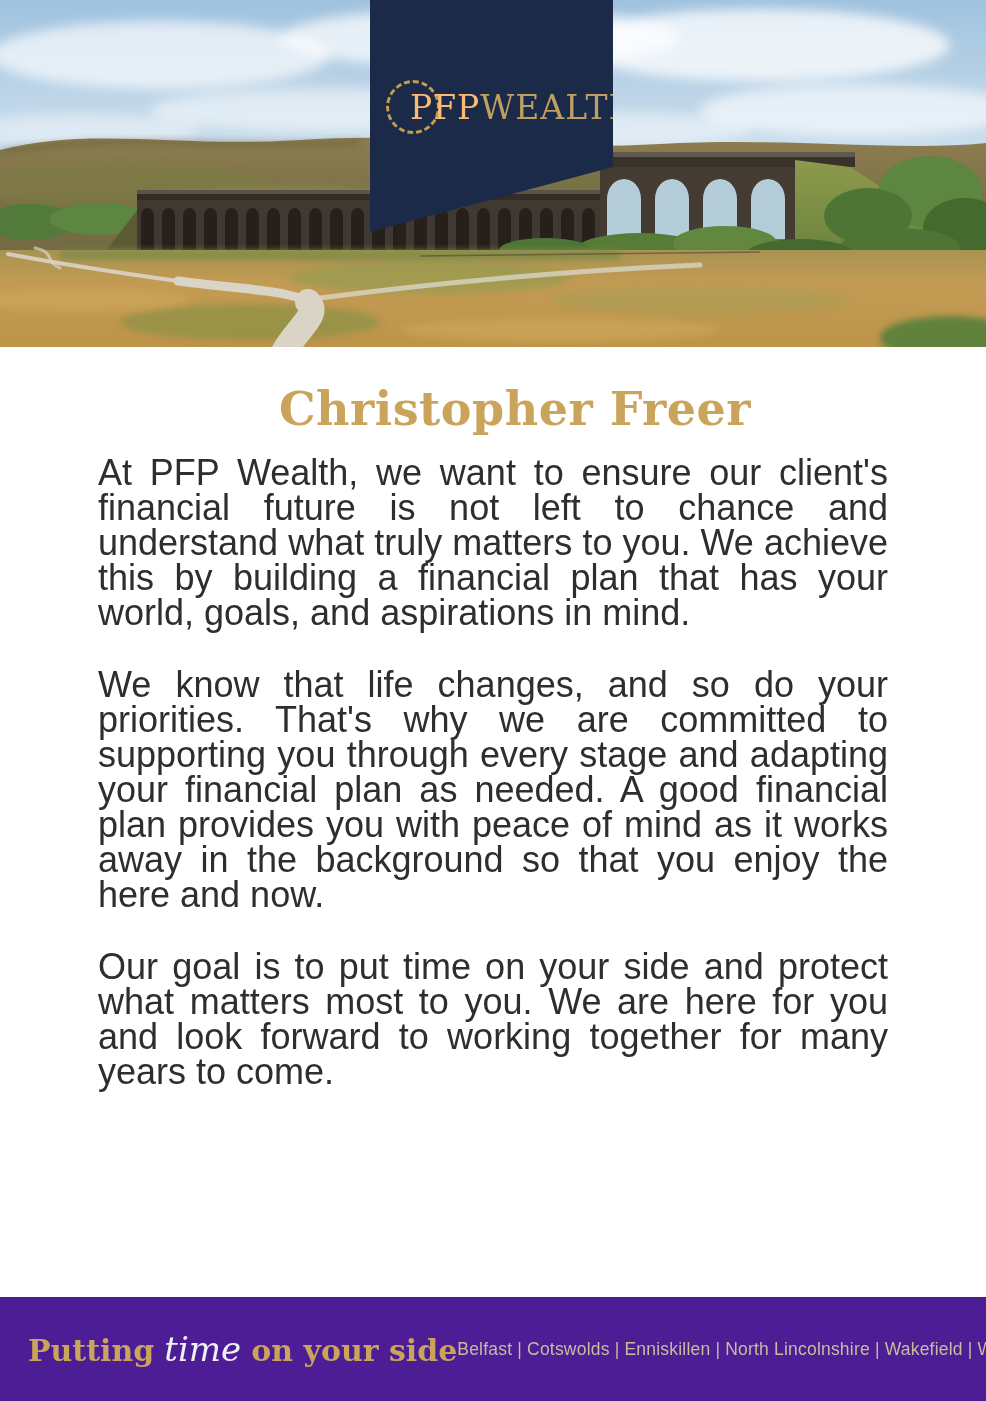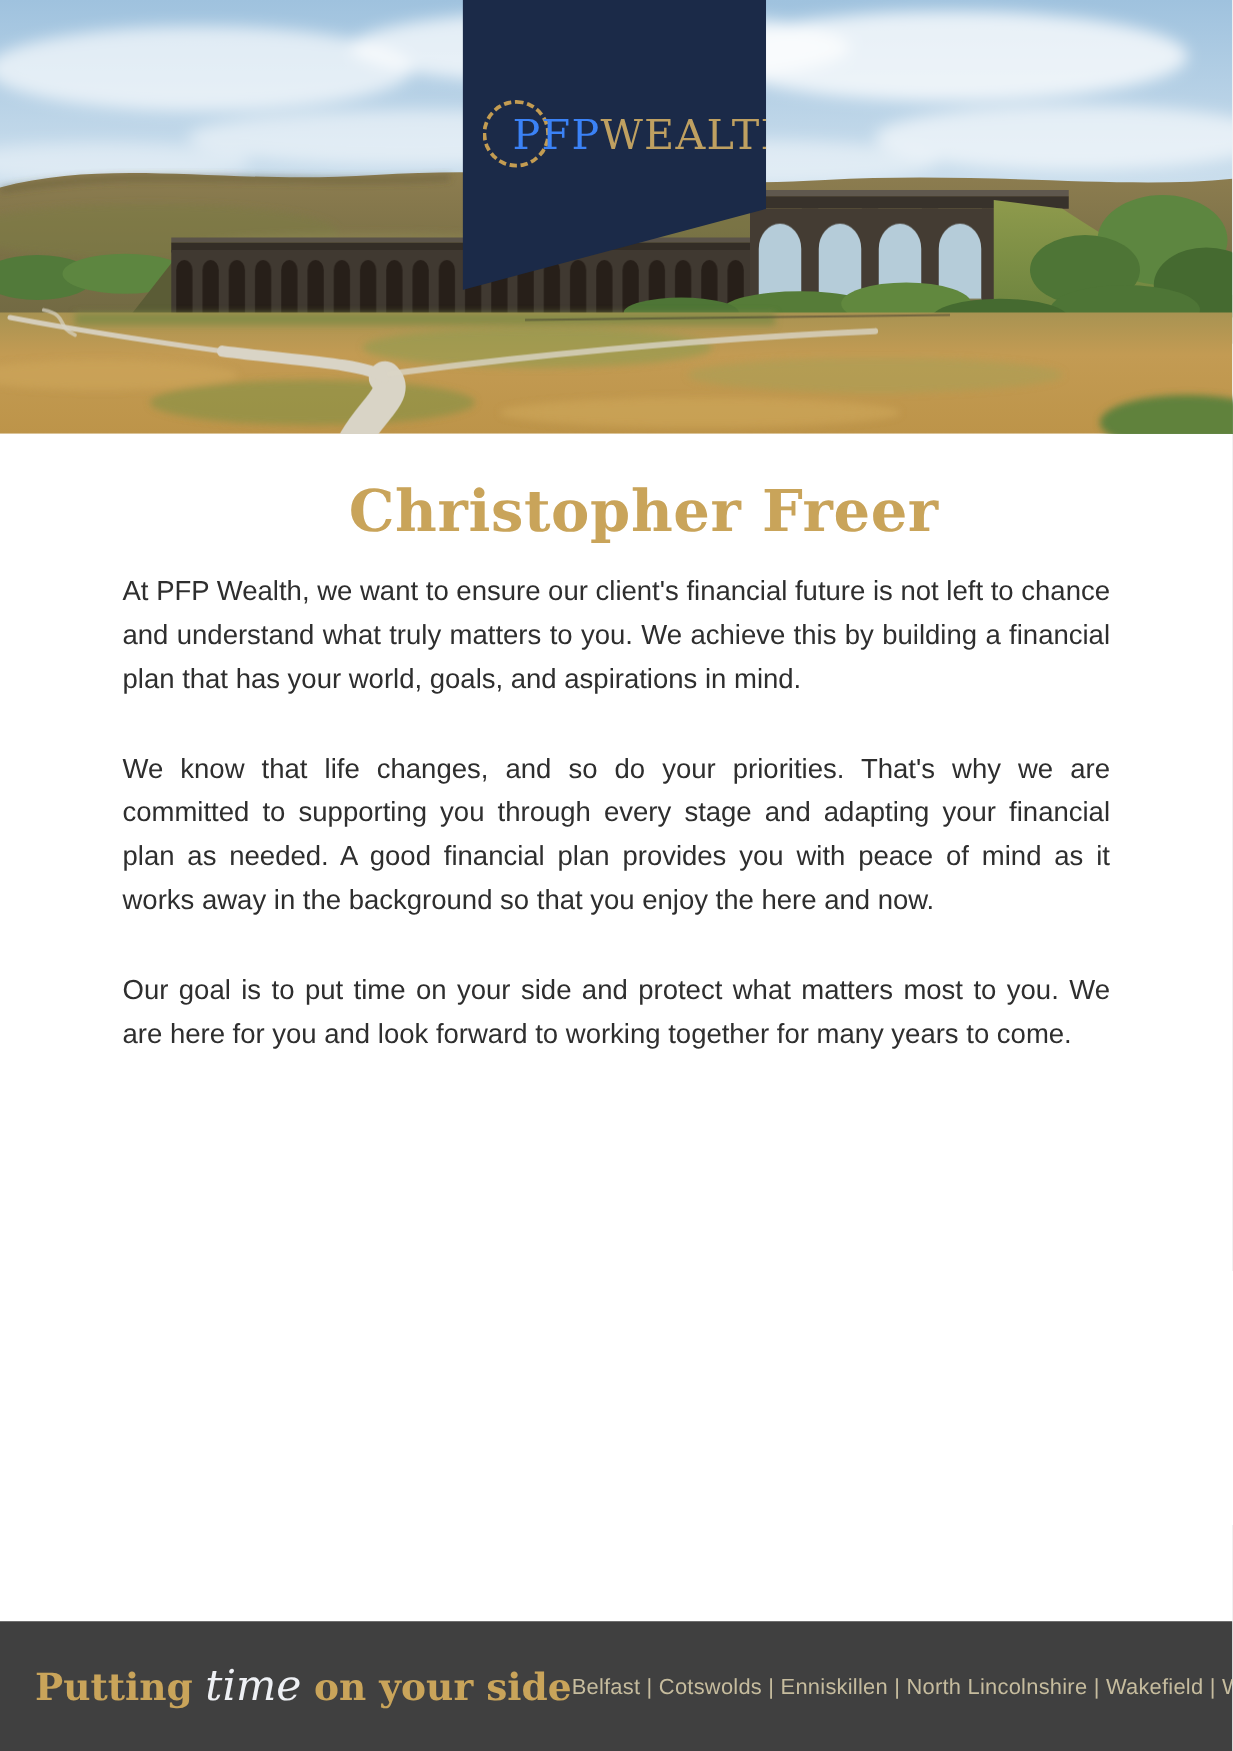--- a/index.html
+++ b/index.html
@@ -19,40 +19,40 @@
   }
   .logo-arc{
     position:absolute;left:16px;top:80px;width:48px;height:48px;
     border:3px dashed #c39c52;border-radius:50%;
   }
   .logo-text{
     position:absolute;left:40px;top:88px;white-space:nowrap;
     font-family:"DejaVu Serif","Liberation Serif",serif;
     font-size:33px;letter-spacing:1px;line-height:40px;
   }
-  .logo-pfp{color:#3b82f6;}
+  .logo-pfp{color:#fdba74;}
   .logo-wealth{color:#bfa061;}
   
   .heading{
     margin-top:347px;padding-top:26px;text-align:center;
     font-family:"DejaVu Serif","Liberation Serif",serif;
     font-weight:700;color:#c9a45a;
     font-size:46px;line-height:72px;letter-spacing:0.5px;margin-left:44px;
   }
   
   .copy{
     width:790px;margin:10px auto 0 auto;
-    color:#2e2e2e;font-size:22px;line-height:35px;
+    color:#2e2e2e;font-size:36px;line-height:35px;
     text-align:justify;
   }
   .copy p{margin:0 0 37px 0;}
   
   .footer{
     position:absolute;left:0;bottom:0;width:986px;height:104px;
-    background:#404040;display:flex;align-items:center;
+    background:#4c1d95;display:flex;align-items:center;
     justify-content:space-between;box-sizing:border-box;
     padding:0 30px 0 28px;
   }
   .tagline{
     font-family:"DejaVu Serif","Liberation Serif",serif;
     font-weight:700;color:#c9a45a;font-size:30px;white-space:nowrap;
   }
   .tagline .script{
     font-family:"DejaVu Serif","Liberation Serif",serif;
     font-style:italic;font-weight:400;color:#eef0f4;

